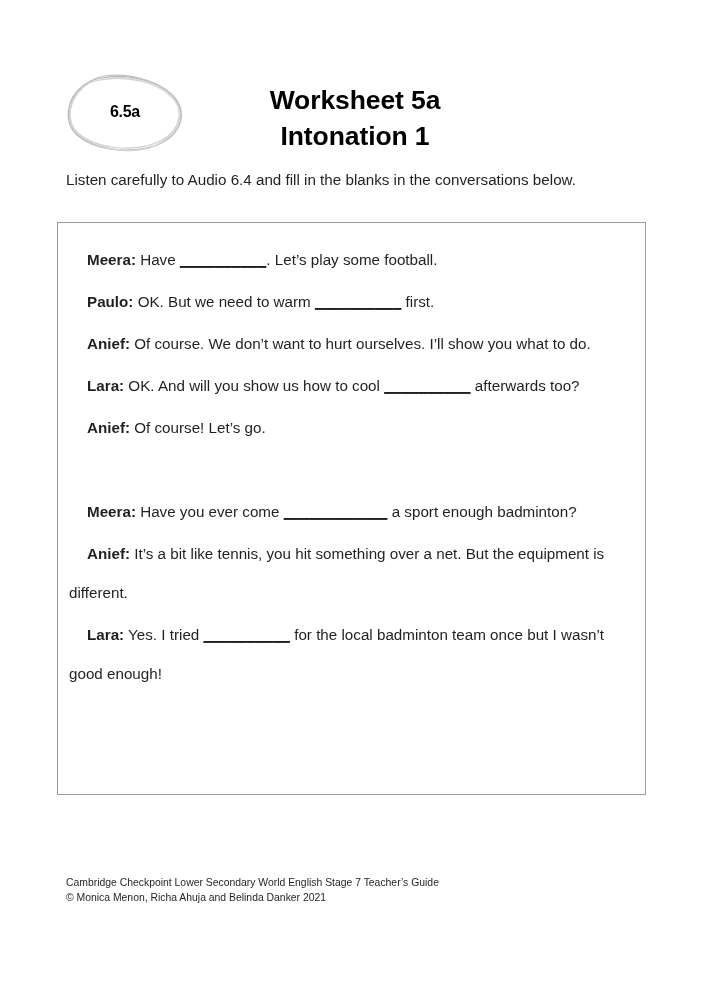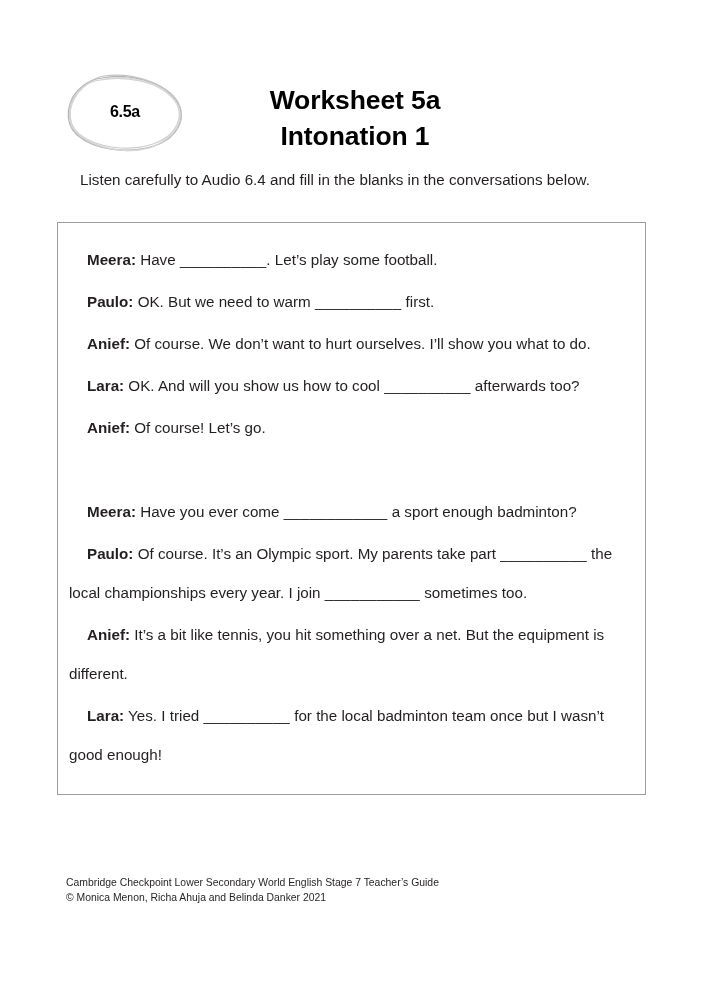--- a/index.html
+++ b/index.html
@@ -79,21 +79,20 @@
 
   
   .instruction {
     position: absolute;
     left: 66px;
     top: 167px;
     width: 546px;
     font-size: 15.2px;
     line-height: 25px;
     color: #231f20;
-    margin-left: 14px;
   }
 
   
   .convo-box {
     position: absolute;
     left: 57px;
     top: 222px;
     width: 589px;
     height: 573px;
     border: 1px solid #9c9c9c;
@@ -116,20 +115,21 @@
   }
   .line.spacer {
     height: 39px;
     margin: 0 0 3px 0;
   }
   .speaker {
     font-weight: bold;
     margin-left: 18px;
   }
   .blank {
+    text-decoration: underline;
     letter-spacing: 0.2px;
   }
 
   
   .footer {
     position: absolute;
     left: 66px;
     top: 876px;
     width: 560px;
     font-size: 10.4px;
@@ -168,21 +168,20 @@
 
   <div class="convo-box">
     <div class="convo-inner" id="convo-lines">
         <p class="line"><span class="speaker">Meera:</span><span class=""> Have </span><span class="blank">__________</span><span class="">. Let’s play some football.</span></p>
         <p class="line"><span class="speaker">Paulo:</span><span class=""> OK. But we need to warm </span><span class="blank">__________</span><span class=""> first.</span></p>
         <p class="line"><span class="speaker">Anief:</span><span class=""> Of course. We don’t want to hurt ourselves. I’ll show you what to do.</span></p>
         <p class="line"><span class="speaker">Lara:</span><span class=""> OK. And will you show us how to cool </span><span class="blank">__________</span><span class=""> afterwards too?</span></p>
         <p class="line"><span class="speaker">Anief:</span><span class=""> Of course! Let’s go.</span></p>
         <p class="line spacer"></p>
         <p class="line"><span class="speaker">Meera:</span><span class=""> Have you ever come </span><span class="blank">____________</span><span class=""> a sport enough badminton?</span></p>
-        <p class="line"><span class="speaker">Paulo:</span><span class=""> Of course. It’s an Olympic sport. My parents take part </span><span class="blank">__________</span><span class=""> the local championships every year. I join </span><span class="blank">___________</span><span class=""> sometimes too.</span></p>
         <p class="line"><span class="speaker">Anief:</span><span class=""> It’s a bit like tennis, you hit something over a net. But the equipment is different.</span></p>
         <p class="line"><span class="speaker">Lara:</span><span class=""> Yes. I tried </span><span class="blank">__________</span><span class=""> for the local badminton team once but I wasn’t good enough!</span></p>
       </div>
   </div>
 
   <div class="footer">
     <div>Cambridge Checkpoint Lower Secondary World English Stage 7 Teacher’s Guide</div>
     <div>© Monica Menon, Richa Ahuja and Belinda Danker 2021</div>
   </div>
 

